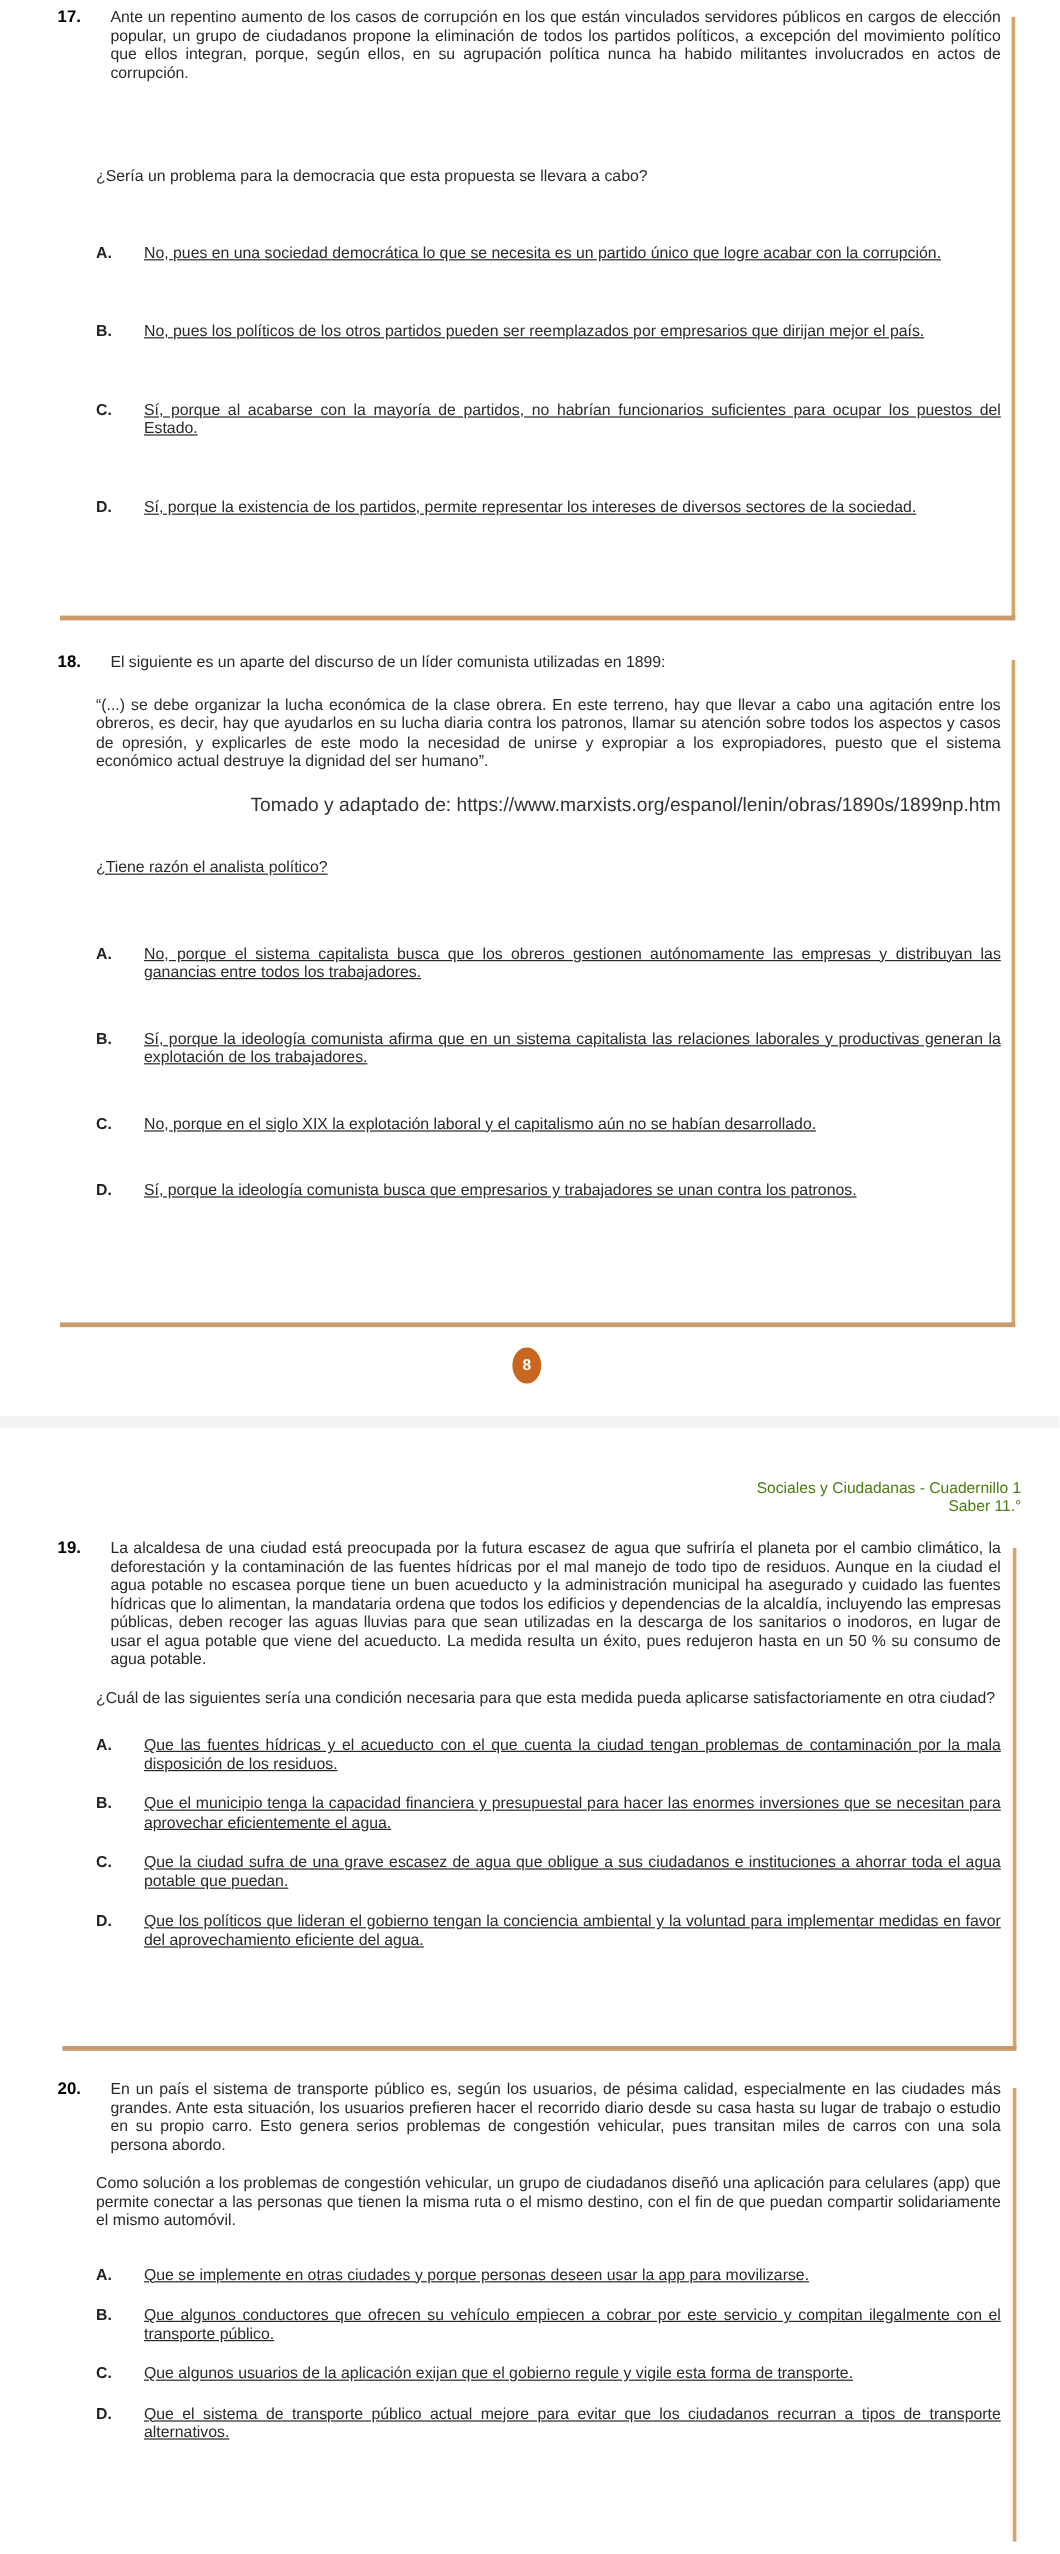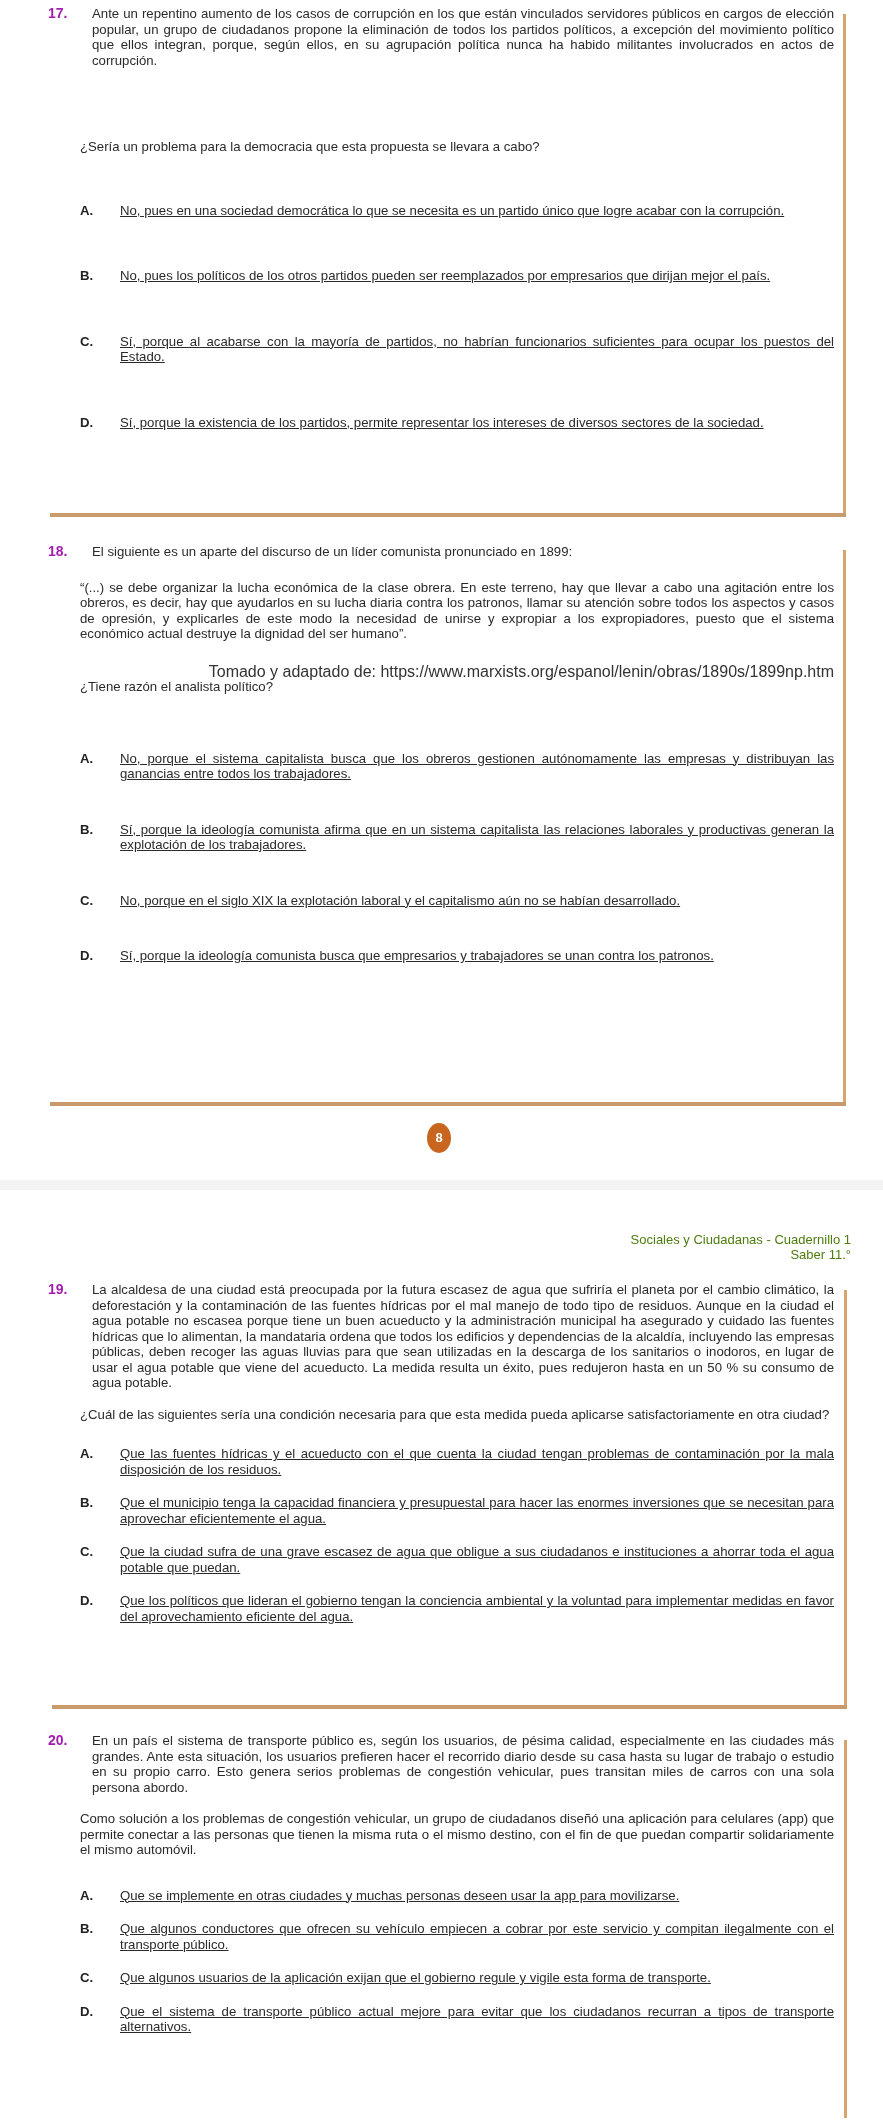--- a/index.html
+++ b/index.html
@@ -10,21 +10,21 @@
       overflow: hidden;
       font-family: "Liberation Sans", "DejaVu Sans", sans-serif;
       color: #2a2a2a;
       font-size: 13.2px;
       line-height: 15.5px;
     }
     .qblock { position: absolute; left: 48px; width: 786px; }
     .qnum {
       position: absolute; left: 0; top: 0;
       font-weight: bold; font-size: 14px;
-      color: #a21caf;
+      color: #000000;
     }
     .qtext { margin-left: 44px; text-align: justify; }
     .para { margin-left: 32px; text-align: justify; }
     .opt { position: relative; margin-left: 32px; }
     .opt-letter {
       position: absolute; left: 0; top: 0;
       font-weight: bold; color: #222;
     }
     .opt-text { margin-left: 40px; text-align: justify; text-decoration: underline; }
     .vborder {
@@ -78,24 +78,24 @@
     <span class="opt-letter">D.</span>
     <div class="opt-text">Sí, porque la existencia de los partidos, permite representar los intereses de diversos sectores de la sociedad.</div>
   </div>
 </div>
 
 <div class="vborder" style="left:843px; top:550px; height:555px;"></div>
 <div class="hborder" style="left:50px; top:1102px; width:796px;"></div>
 
 <div class="qblock" style="top:544px;">
   <span class="qnum">18.</span>
-  <div class="qtext">El siguiente es un aparte del discurso de un líder comunista pronunciado en 1899:</div>
+  <div class="qtext">El siguiente es un aparte del discurso de un líder comunista utilizadas en 1899:</div>
   <div class="para" style="margin-top:20px;">“(...) se debe organizar la lucha económica de la clase obrera. En este terreno, hay que llevar a cabo una agitación entre los obreros, es decir, hay que ayudarlos en su lucha diaria contra los patronos, llamar su atención sobre todos los aspectos y casos de opresión, y explicarles de este modo la necesidad de unirse y expropiar a los expropiadores, puesto que el sistema económico actual destruye la dignidad del ser humano”.</div>
   <div class="para source" style="margin-top:22px;">Tomado y adaptado de: https://www.marxists.org/espanol/lenin/obras/1890s/1899np.htm</div>
-  <div class="para" style="">¿Tiene razón el analista político?</div>
+  <div class="para" style="margin-top:36px;text-decoration:underline;">¿Tiene razón el analista político?</div>
 
   <div class="opt" style="margin-top:56px;">
     <span class="opt-letter">A.</span>
     <div class="opt-text">No, porque el sistema capitalista busca que los obreros gestionen autónomamente las empresas y distribuyan las ganancias entre todos los trabajadores.</div>
   </div>
   <div class="opt" style="margin-top:40px;">
     <span class="opt-letter">B.</span>
     <div class="opt-text">Sí, porque la ideología comunista afirma que en un sistema capitalista las relaciones laborales y productivas generan la explotación de los trabajadores.</div>
   </div>
   <div class="opt" style="margin-top:40px;">
@@ -145,21 +145,21 @@
 
 <div class="vborder" style="left:844px; top:1740px; height:378px;"></div>
 
 <div class="qblock" style="top:1733px;">
   <span class="qnum">20.</span>
   <div class="qtext">En un país el sistema de transporte público es, según los usuarios, de pésima calidad, especialmente en las ciudades más grandes. Ante esta situación, los usuarios prefieren hacer el recorrido diario desde su casa hasta su lugar de trabajo o estudio en su propio carro. Esto genera serios problemas de congestión vehicular, pues transitan miles de carros con una sola persona abordo.</div>
   <div class="para" style="margin-top:16px;">Como solución a los problemas de congestión vehicular, un grupo de ciudadanos diseñó una aplicación para celulares (app) que permite conectar a las personas que tienen la misma ruta o el mismo destino, con el fin de que puedan compartir solidariamente el mismo automóvil.</div>
 
   <div class="opt" style="margin-top:30px;">
     <span class="opt-letter">A.</span>
-    <div class="opt-text">Que se implemente en otras ciudades y muchas personas deseen usar la app para movilizarse.</div>
+    <div class="opt-text">Que se implemente en otras ciudades y porque personas deseen usar la app para movilizarse.</div>
   </div>
   <div class="opt" style="margin-top:18px;">
     <span class="opt-letter">B.</span>
     <div class="opt-text">Que algunos conductores que ofrecen su vehículo empiecen a cobrar por este servicio y compitan ilegalmente con el transporte público.</div>
   </div>
   <div class="opt" style="margin-top:18px;">
     <span class="opt-letter">C.</span>
     <div class="opt-text">Que algunos usuarios de la aplicación exijan que el gobierno regule y vigile esta forma de transporte.</div>
   </div>
   <div class="opt" style="margin-top:18px;">

